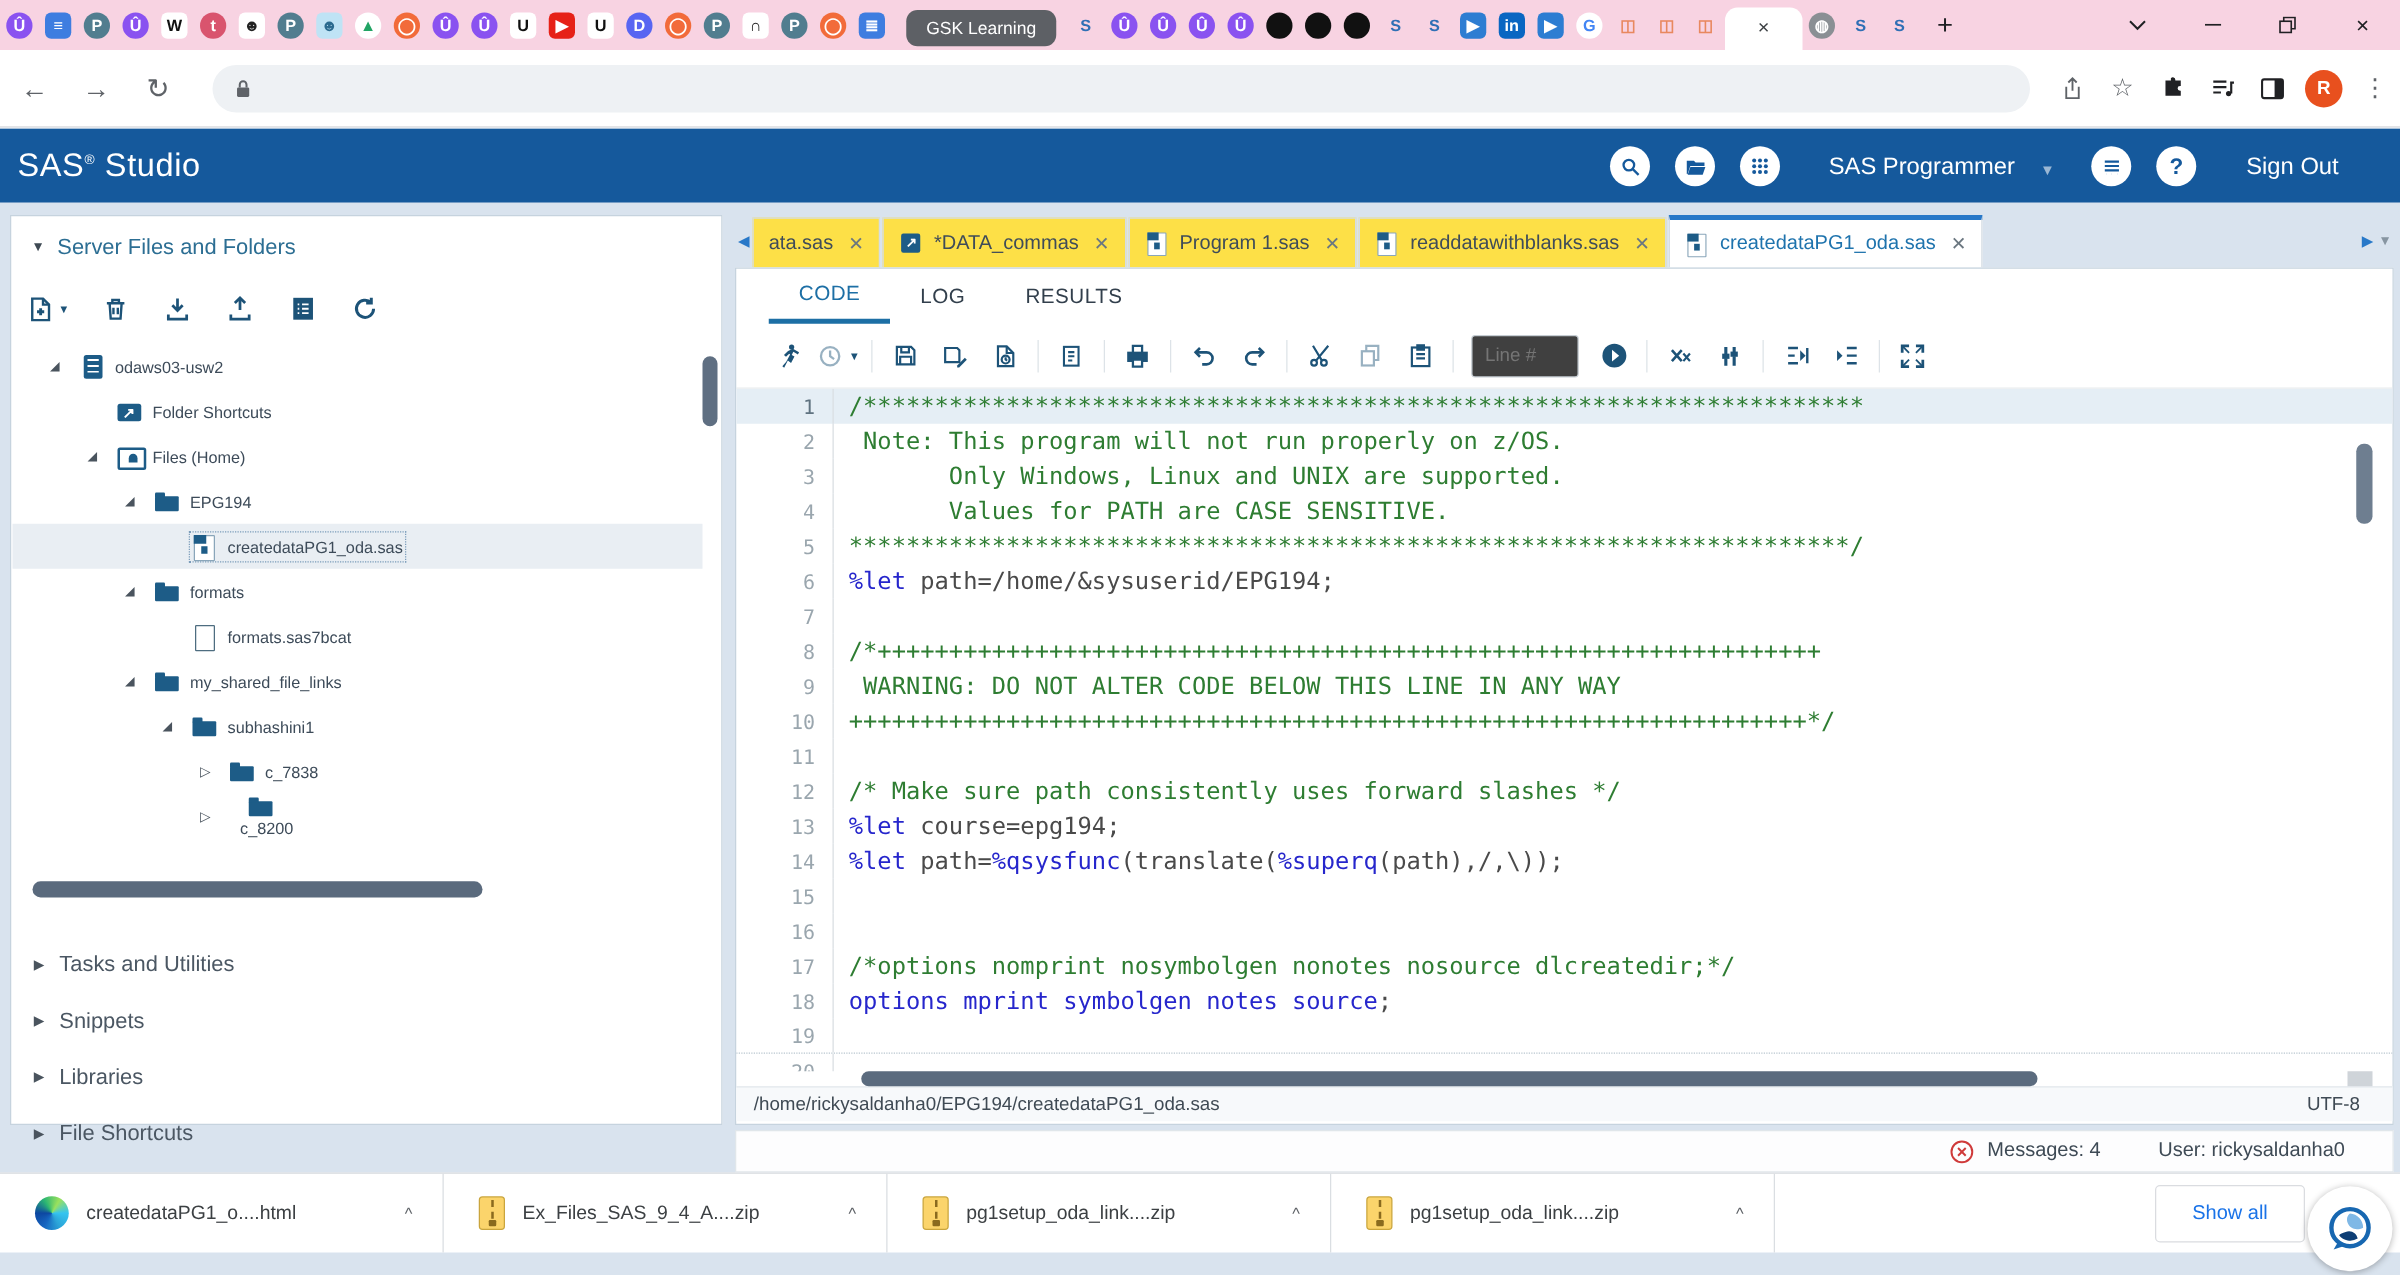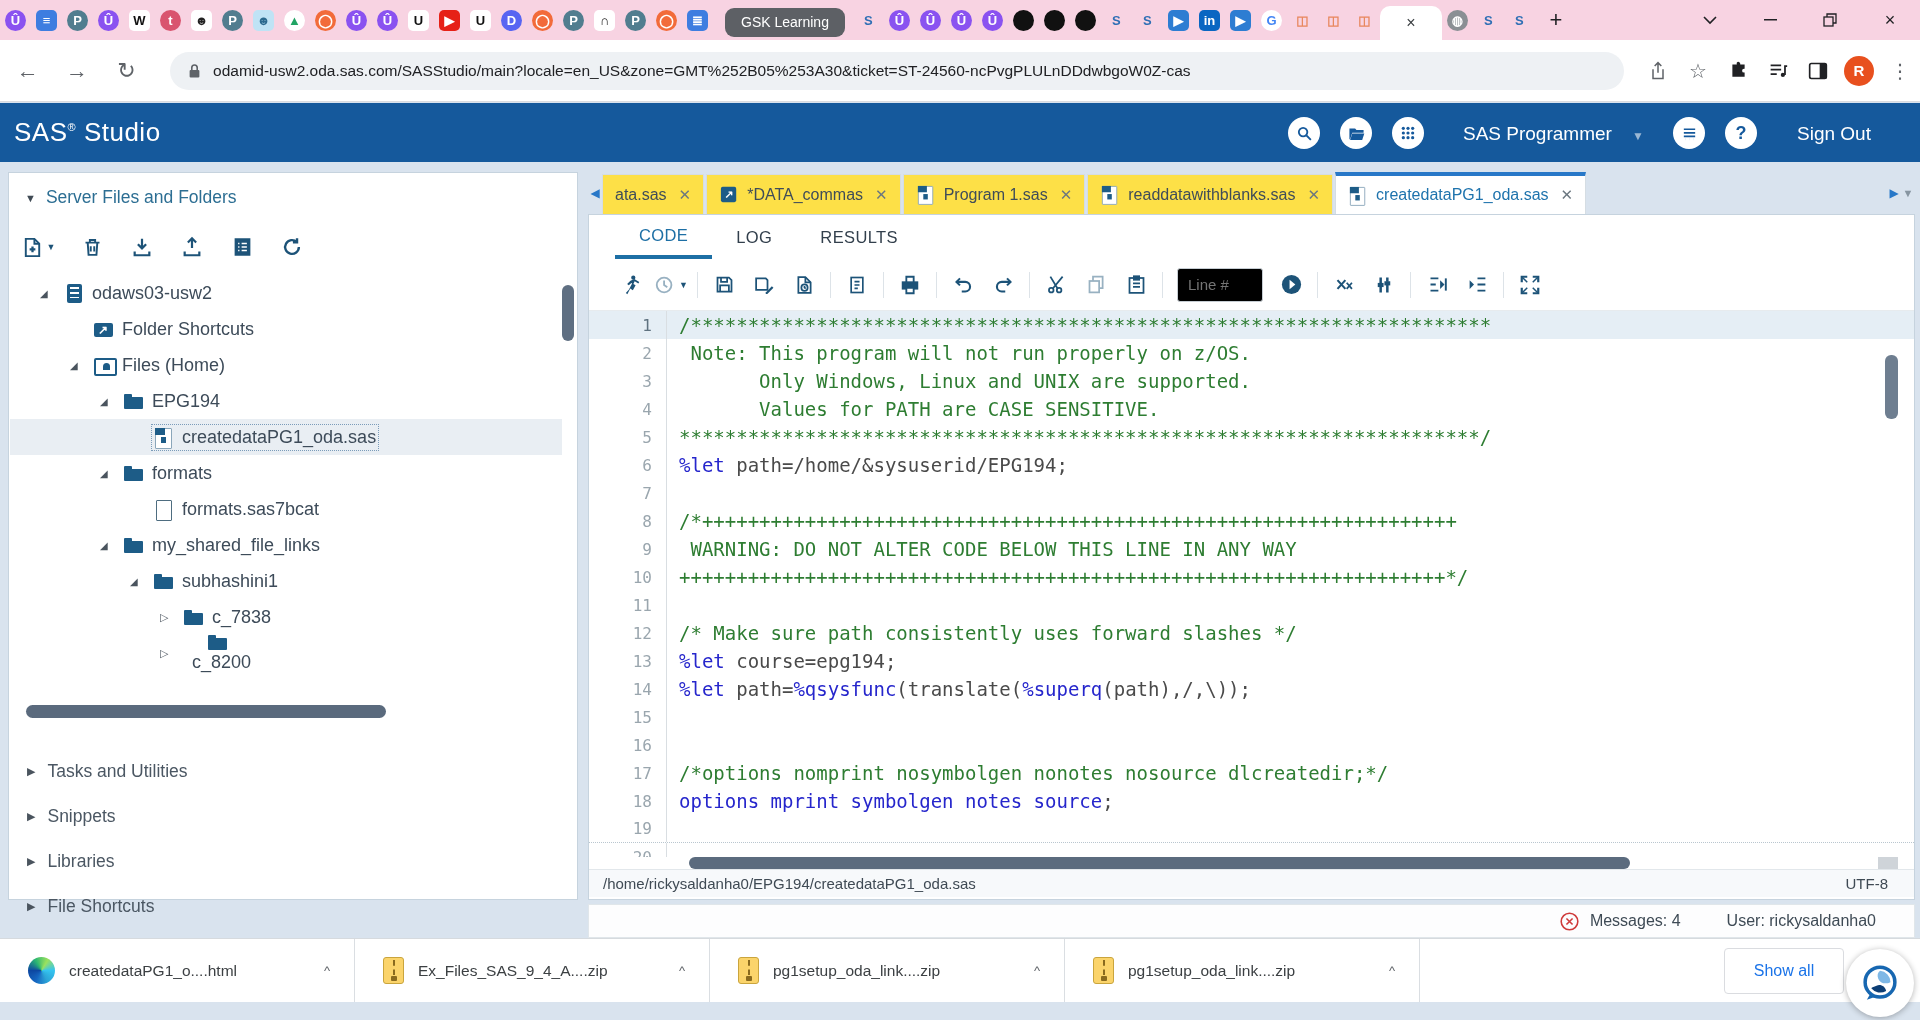--- a/index.html
+++ b/index.html
@@ -46,21 +46,21 @@
   .panel { position:absolute; background:#fff; border:1px solid #c6d3de; }
   .sidebar { left:8px; top:172px; width:570px; height:728px; }
   .sbheader { position:absolute; left:16px; top:14px; display:flex; align-items:center; }
   .sbarrow { font-size:11px; color:#3f4a54; margin-right:10px; }
   .sbtitle { font-size:17.5px; color:#2c6e93; }
   .sbtools { position:absolute; left:0; top:52px; width:100%; height:44px; display:flex; align-items:center; }
   .sbtool { display:flex; align-items:center; justify-content:center; flex:none; }
   .sbcaret { font-size:9px; color:#1d5378; margin-left:3px; }
 
   .tree { position:absolute; left:1px; top:102px; width:552px; }
-  .trow { height:36px; display:flex; align-items:center; font-size:18px; color:#3d4b59; white-space:nowrap; }
+  .trow { height:36px; display:flex; align-items:center; font-size:13px; color:#3d4b59; white-space:nowrap; }
   .trow.sel { background:#e9eef3; }
   .arr { width:24px; flex:none; font-size:10px; color:#4a545e; text-align:left; }
   .arr.open::before { content:"◢"; }
   .arr.closed::before { content:"▷"; font-size:11px; }
   .selwrap { display:flex; align-items:center; outline:1px dotted #7b9cba; outline-offset:2px; }
   .tlabel { margin-left:8px; }
 
   .fico { display:inline-block; width:20px; height:19px; position:relative; flex:none; }
   .fico-folder::before { content:""; position:absolute; left:0; top:5px; width:19px; height:12px; background:#1d5c87; border-radius:1px; }
   .fico-folder::after { content:""; position:absolute; left:0; top:2px; width:8px; height:4px; background:#1d5c87; border-radius:1px 1px 0 0; }
@@ -99,21 +99,21 @@
   .edbody { position:absolute; left:0; top:42px; width:100%; height:686px; background:#fff; border:1px solid #c6d3de; }
 
   .views { height:44px; display:flex; align-items:flex-end; padding-left:26px; }
   .view { padding:0 24px; height:44px; display:flex; align-items:center; font-size:16.5px; color:#323f4c; letter-spacing:0.4px; }
   .view.active { color:#1d6fa5; border-bottom:4px solid #1d6fa5; }
 
   .edtools { height:52px; display:flex; align-items:center; border-bottom:1px solid #e7ebee; padding-left:22px; }
   .etool { width:40px; height:36px; display:flex; align-items:center; justify-content:center; flex:none; }
   .etsep { width:1px; height:26px; background:#dde3e8; margin:0 6px; flex:none; }
   .lineinput { width:86px; height:34px; border:1px solid #c6cdd3; border-radius:3px; font-size:15px; color:#9aa4ac;
-               padding:0 10px; font-family:"Liberation Sans", sans-serif; margin:0 8px; background:#000000; }
+               padding:0 10px; font-family:"Liberation Sans", sans-serif; margin:0 8px; background:#404040; }
   .dim svg { opacity:0.45; }
 
   .code { position:relative; height:546px; overflow:hidden; font-family:"DejaVu Sans Mono", monospace; font-size:19px; }
   .cline { height:28px; display:flex; align-items:center; white-space:pre; }
   .cline.hl { background:#e5eef5; }
   .gut { flex:none; width:78px; text-align:right; padding-right:14px; color:#9aa6ae; font-size:16px;
          border-right:1px solid #d9dee2; align-self:stretch; display:flex; align-items:center; justify-content:flex-end; }
   .cline.hl .gut { color:#5f7280; }
   .ctext { padding-left:12px; }
   .cline.dotted { border-bottom:1px dotted #b9c6cf; }
@@ -234,21 +234,20 @@
 
 <div class="urlrow">
   <div class="navbtn">←</div>
   <div class="navbtn">→</div>
   <div class="navbtn">↻</div>
   <div class="urlpill">
     <svg width="13" height="16" viewBox="0 0 24 28">
       <rect x="3" y="12" width="18" height="14" rx="2" fill="#5f6368"></rect>
       <path d="M7 12V8a5 5 0 0 1 10 0v4" stroke="#5f6368" stroke-width="3" fill="none"></path>
       </svg>
-    <span class="urltext">odamid-usw2.oda.sas.com/SASStudio/main?locale=en_US&amp;zone=GMT%252B05%253A30&amp;ticket=ST-24560-ncPvgPLULnDDdwbgoW0Z-cas</span>
   </div>
   <div class="briconrow">
     <div class="bricon">
       <svg width="20" height="20" viewBox="0 0 24 24" fill="none" stroke="#5f6368" stroke-width="1.8">
         <path d="M6 10v11h12V10M12 14V2.5M8 6l4-4 4 4"></path>
         </svg>
     </div>
     <div class="bricon">☆</div>
     <div class="bricon">
       <svg width="21" height="21" viewBox="0 0 24 24" fill="#202124">

